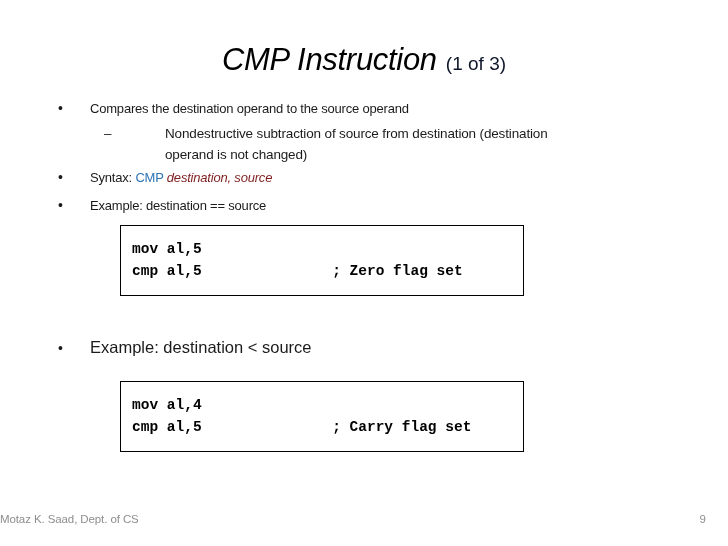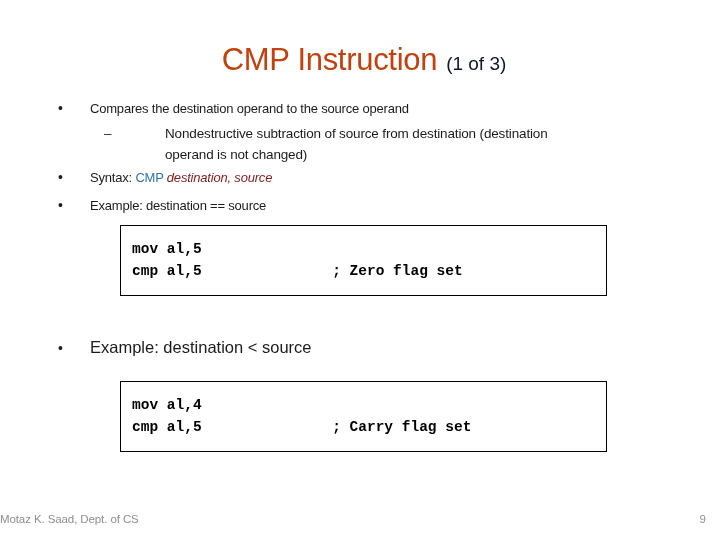--- a/index.html
+++ b/index.html
@@ -24,21 +24,22 @@
     position: absolute;
     top: 42px;
     left: 0;
     width: 100%;
     text-align: center;
     white-space: nowrap;
   }
   .title-main {
     font-size: 31px;
     letter-spacing: -0.3px;
-    color: #c2410c;
+    color: #000000;
+    font-style: italic;
   }
   .title-suffix {
     font-size: 19px;
     color: #0f172a;
     margin-left: 9px;
   }
   .bullet-row {
     position: absolute;
     left: 58px;
     display: flex;
@@ -86,21 +87,21 @@
   .example-lt .bullet-text {
     font-size: 16.5px;
     letter-spacing: 0;
   }
   .example-lt .bullet-dot {
     line-height: 21px;
   }
   .code-box {
     position: absolute;
     left: 120px;
-    width: 487px;
+    width: 404px;
     height: 71px;
     border: 1.5px solid #000000;
     box-sizing: border-box;
     background: #ffffff;
   }
   .code-box .code-inner {
     padding: 12px 0 0 11px;
   }
   .code-line {
     font-family: "Liberation Mono", "DejaVu Sans Mono", monospace;

